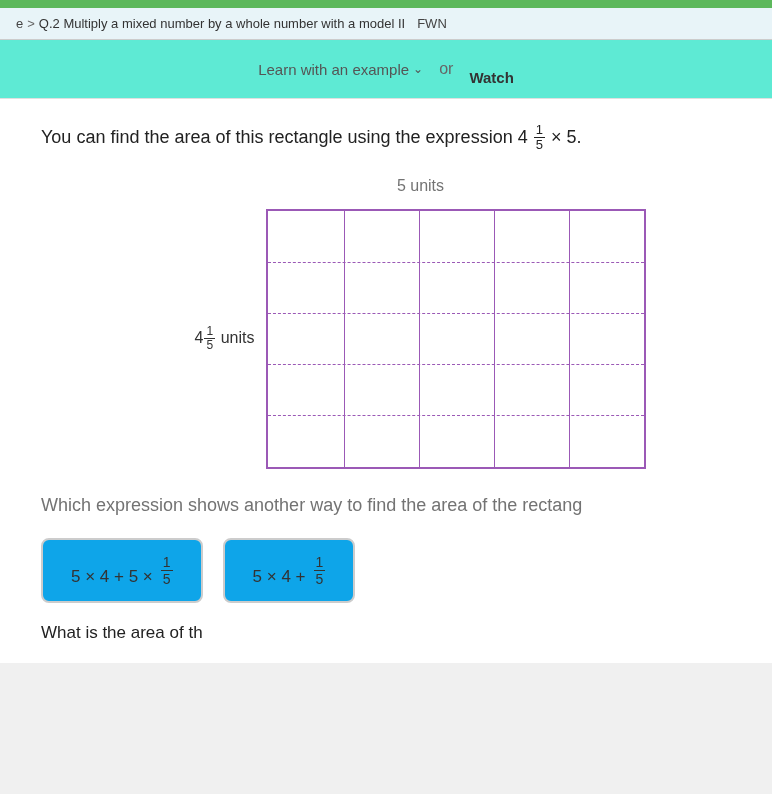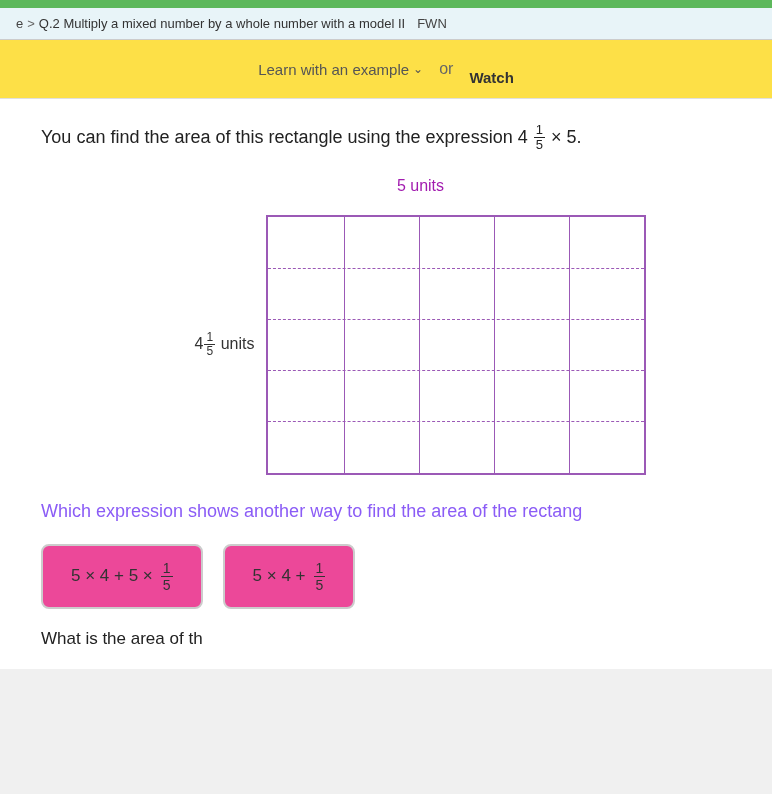--- a/index.html
+++ b/index.html
@@ -31,21 +31,21 @@
     .breadcrumb-bar .separator {
       color: #666;
     }
 
     .breadcrumb-bar .current {
       color: #333;
       font-weight: 500;
     }
 
     .header-row {
-      background: #fde047;
+      background: #5eead4;
       display: flex;
       align-items: center;
       justify-content: center;
       padding: 12px 24px;
       border-bottom: 1px solid #e0e0e0;
       gap: 16px;
     }
 
     .learn-example-btn {
       display: flex;
@@ -111,22 +111,22 @@
     .rectangle-container {
       display: flex;
       flex-direction: column;
       align-items: center;
       margin-left: 60px;
       margin-bottom: 24px;
     }
 
     .units-label-top {
       font-size: 16px;
-      color: #a21caf;
-      margin-bottom: 20px;
+      color: #737373;
+      margin-bottom: 14px;
     }
 
     .rect-wrapper {
       display: flex;
       align-items: center;
       gap: 12px;
     }
 
     .side-label {
       font-size: 16px;
@@ -160,41 +160,41 @@
     }
 
     .grid-rect .row-line.dashed {
       border-top: 1.5px dashed #9b59b6;
       background: none;
       height: 0;
     }
 
     .question-text {
       font-size: 18px;
-      color: #8b5cf6;
+      color: #737373;
       margin-bottom: 20px;
       line-height: 1.4;
     }
 
     .answer-options {
       display: flex;
       gap: 20px;
       margin-bottom: 20px;
     }
 
     .answer-box {
       border: 2px solid #ccc;
       border-radius: 8px;
       padding: 14px 28px;
       font-size: 17px;
       color: #333;
-      background: #ec4899;
+      background: #0ea5e9;
       cursor: pointer;
       display: flex;
-      align-items: center;
+      align-items: flex-end;
       gap: 4px;
     }
 
     .answer-box .frac {
       display: inline-flex;
       flex-direction: column;
       align-items: center;
       font-size: 14px;
       vertical-align: middle;
     }

